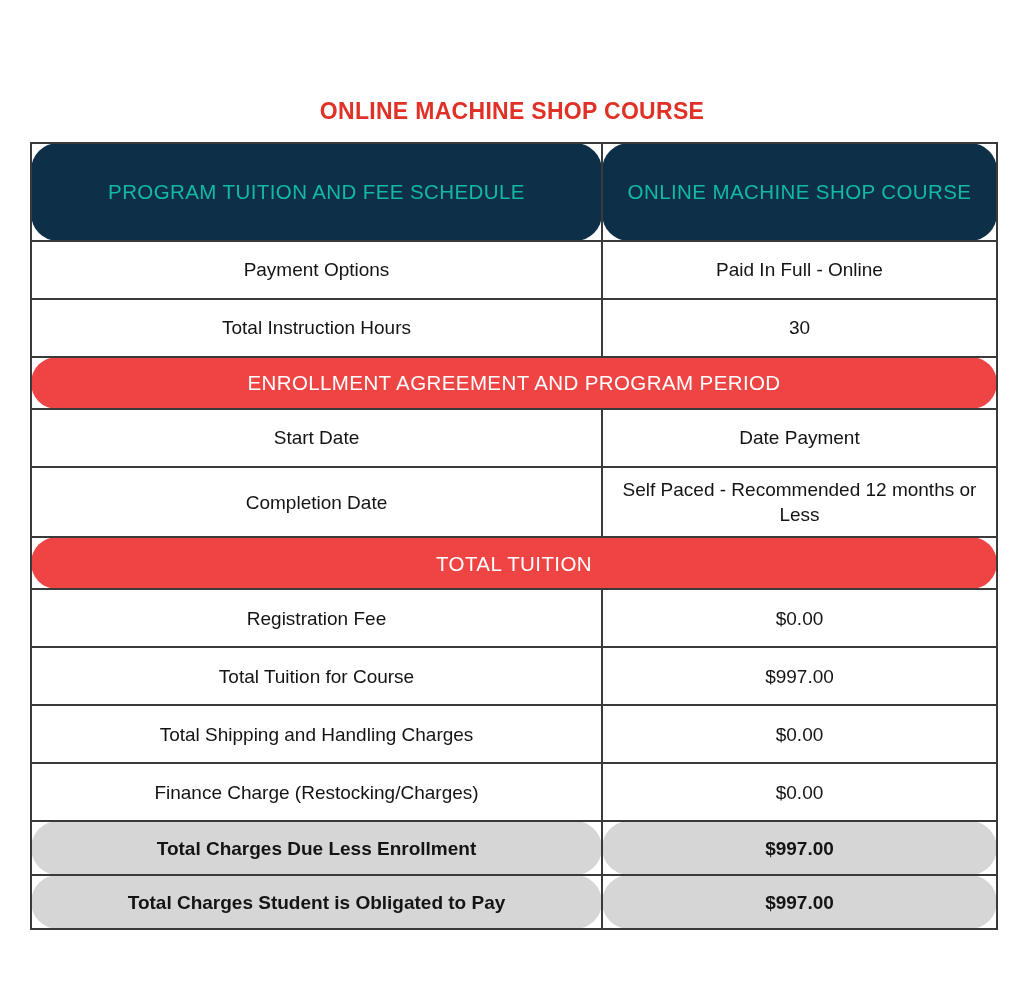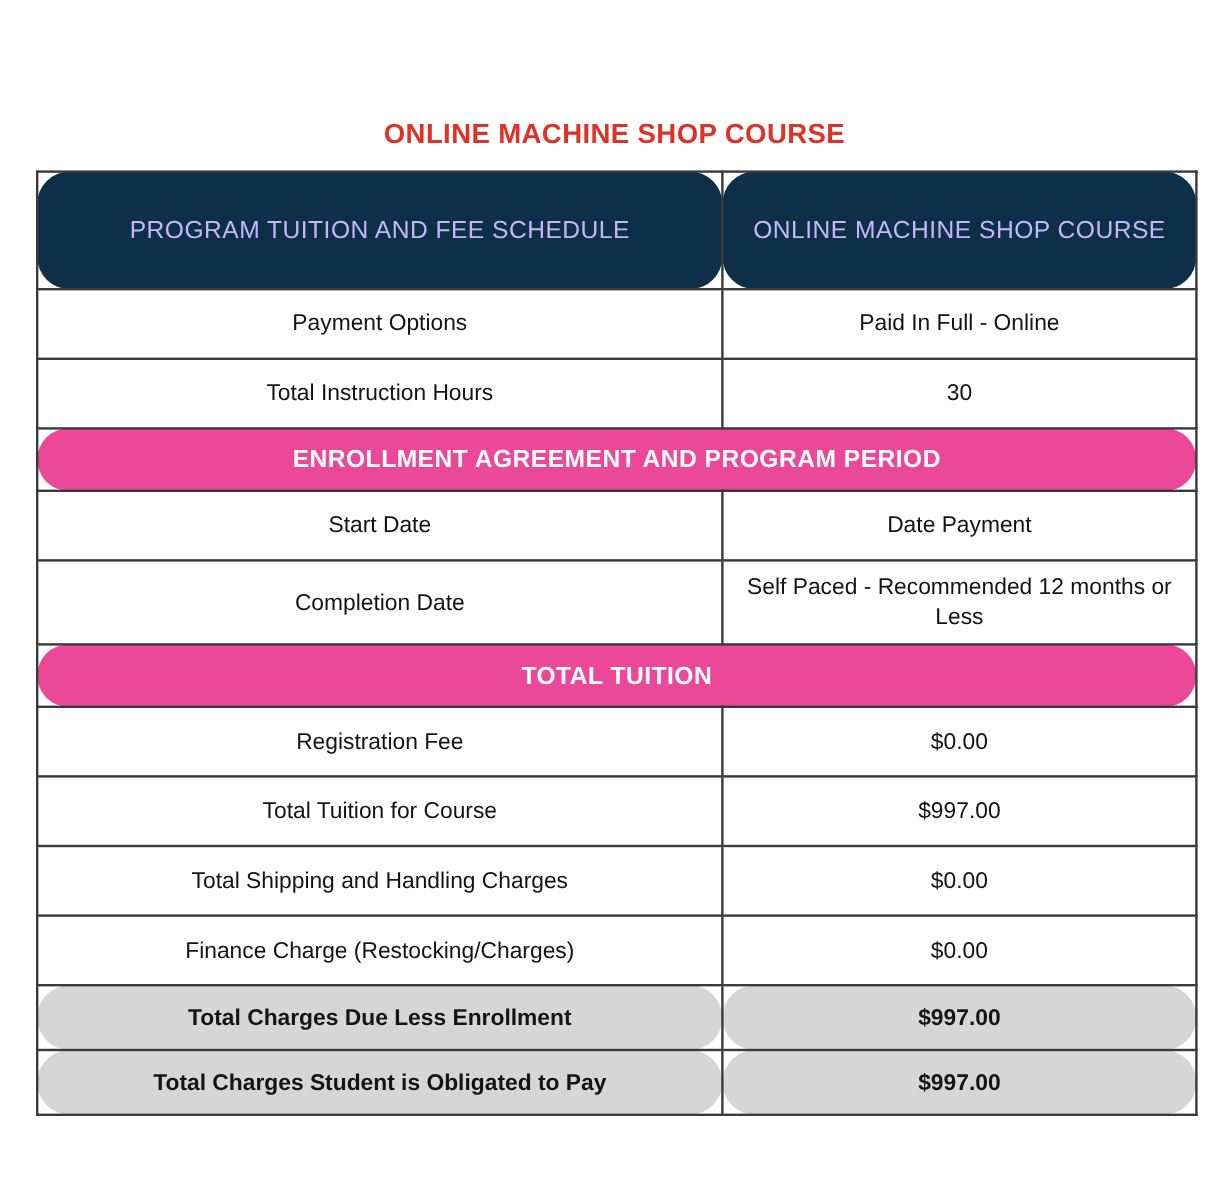--- a/index.html
+++ b/index.html
@@ -60,37 +60,37 @@
     color: #141414;
     word-wrap: break-word;
   }
 
   col.col-label { width: 571px; }
   col.col-value { width: 395px; }
 
   
   tr.header-row td {
     background: #0d3048;
-    color: #c4b5fd;
+    color: #14b8a6;
     font-size: 20.5px;
     letter-spacing: 0.4px;
     text-transform: uppercase;
     font-weight: normal;
     height: 98px;
     padding: 10px 16px;
   }
 
   
   tr.section-row td {
-    background: #ec4899;
+    background: #ef4444;
     color: #ffffff;
     font-size: 20.5px;
     letter-spacing: 0.4px;
     text-transform: uppercase;
-    font-weight: bold;
+    font-weight: normal;
     height: 52px;
     padding: 8px 16px;
   }
 
   
   tr.data-row td { height: 58px; margin-top: 35px; }
 
   
   tr.data-row.tall td { height: 68px; }
 

